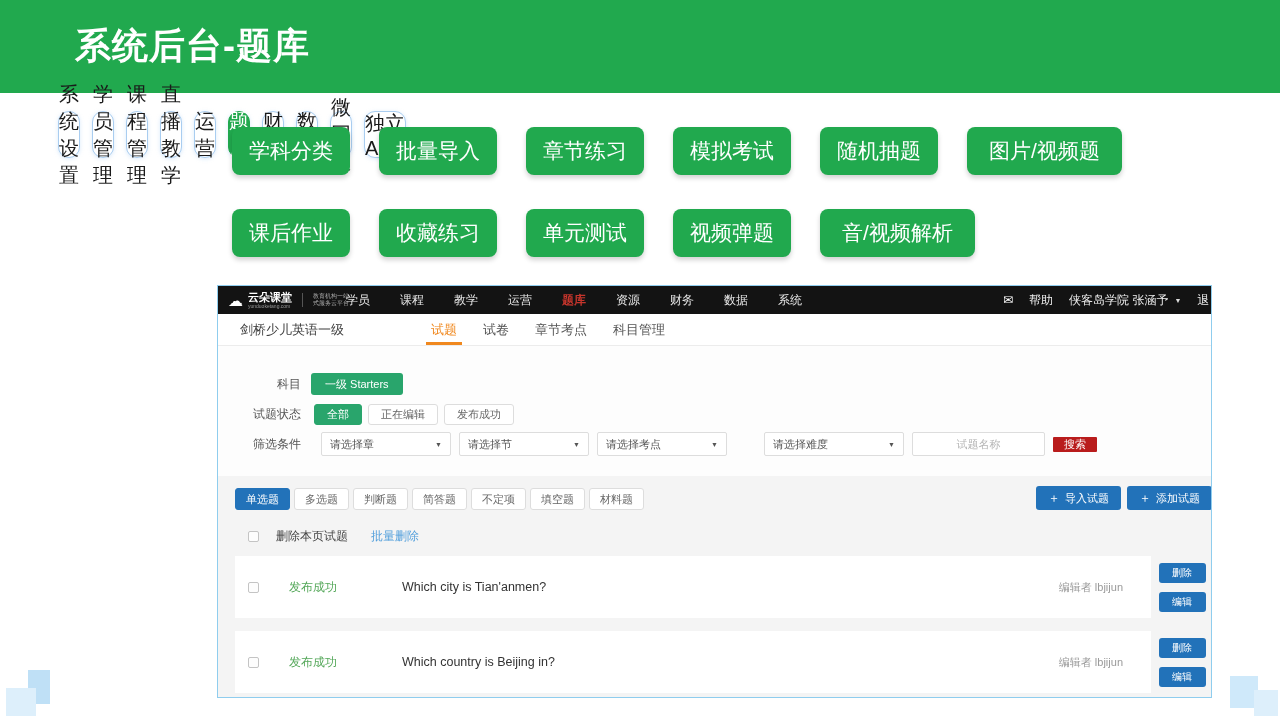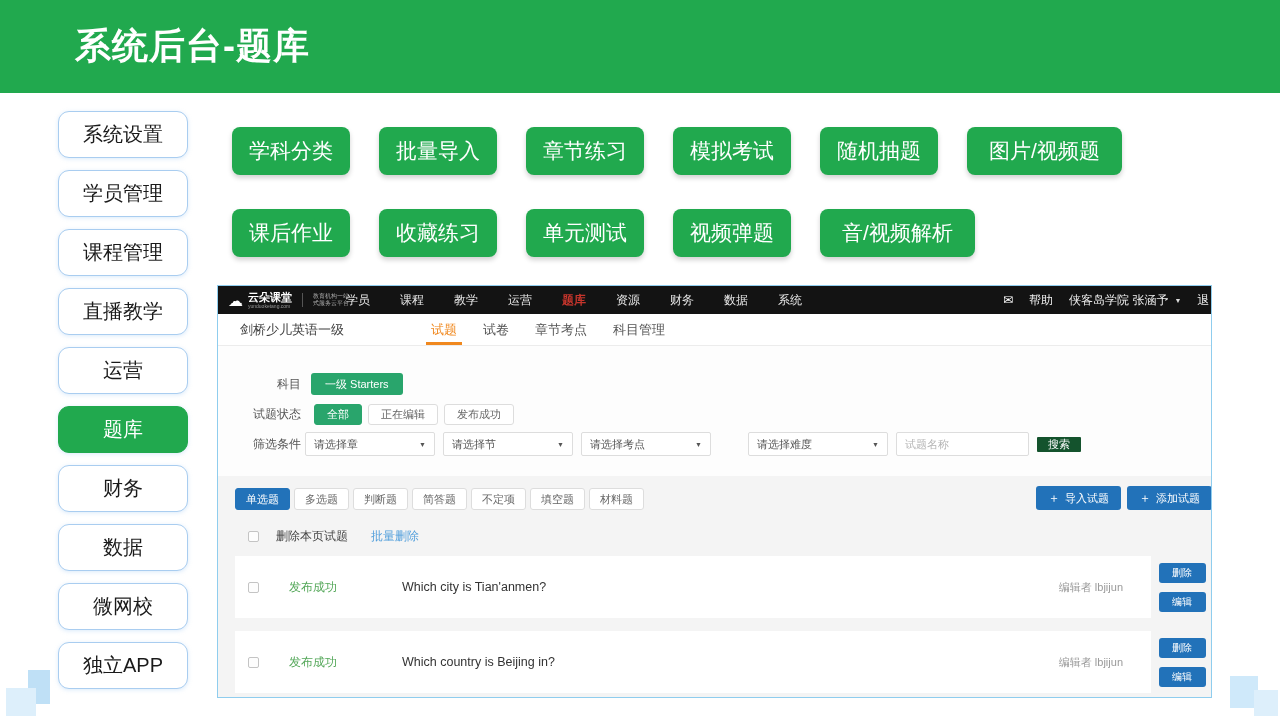--- a/index.html
+++ b/index.html
@@ -11,21 +11,21 @@
   }
 
   
   .banner {
     position:absolute; left:0; top:0; width:1280px; height:93px;
     background:#21a94e; display:flex; align-items:center; padding-left:75px;
   }
   .banner-title { color:#fff; font-size:36px; font-weight:bold; letter-spacing:1px; }
 
   
-  .sidebar { position:absolute; left:58px; top:111px; width:130px; display:flex; flex-direction:column; gap:12px; }
+  .sidebar { position:absolute; left:58px; top:111px; width:130px; display:flex; flex-direction:row; gap:12px; }
   .side-btn {
     height:47px; border:1px solid #a9cdf0; border-radius:11px; background:#fff;
     display:flex; align-items:center; justify-content:center;
     font-size:20px; color:#1a1a1a; box-shadow:0 1px 4px rgba(150,195,240,.35);
     cursor:pointer;
   }
   .side-btn.active { background:#21a94e; border-color:#21a94e; color:#fff; }
 
   
   .features { position:absolute; left:232px; display:flex; gap:29px; }
@@ -86,31 +86,32 @@
     margin-left:6px; height:21px; padding:0 12px; border-radius:3px; font-size:11px;
     background:#fff; border:1px solid #ddd; color:#666; display:flex; align-items:center; cursor:pointer;
   }
   .status-btn.first { margin-left:13px; }
   .status-btn.active { background:#29a56c; border-color:#29a56c; color:#fff; }
   .fselect {
     margin-left:8px; width:130px; height:24px; border:1px solid #ddd; border-radius:2px; background:#fff;
     display:flex; align-items:center; justify-content:space-between; padding:0 8px;
     font-size:11px; color:#555; cursor:pointer;
   }
-  .fselect.first { margin-left:4px; }
+  .fselect.first { margin-left:20px; }
   .fselect.wide { width:140px; margin-left:37px; }
   .dd-arrow { font-size:7px; color:#555; }
   .name-input {
     margin-left:8px; width:133px; height:24px; border:1px solid #ddd; border-radius:2px;
     font-size:11px; color:#333; padding:0 8px; outline:none;
     font-family:"Liberation Sans","DejaVu Sans",sans-serif;
+    text-align:center;
   }
   .name-input::placeholder { color:#b5b5b5; }
   .search-btn {
-    margin-left:8px; width:44px; height:15px; background:#14532d; border-radius:1px;
+    margin-left:8px; width:44px; height:15px; background:#b91c1c; border-radius:1px;
     color:#fff; font-size:11px; display:flex; align-items:center; justify-content:center; cursor:pointer;
   }
 
   
   .graybody { position:absolute; left:0; top:190px; width:995px; height:223px; background:#f4f4f4; }
   .qtabs { position:absolute; left:17px; top:12px; display:flex; gap:4px; }
   .qtab {
     height:22px; padding:0 10px; font-size:11px; border-radius:3px;
     background:#fff; border:1px solid #ddd; color:#666;
     display:flex; align-items:center; cursor:pointer;

